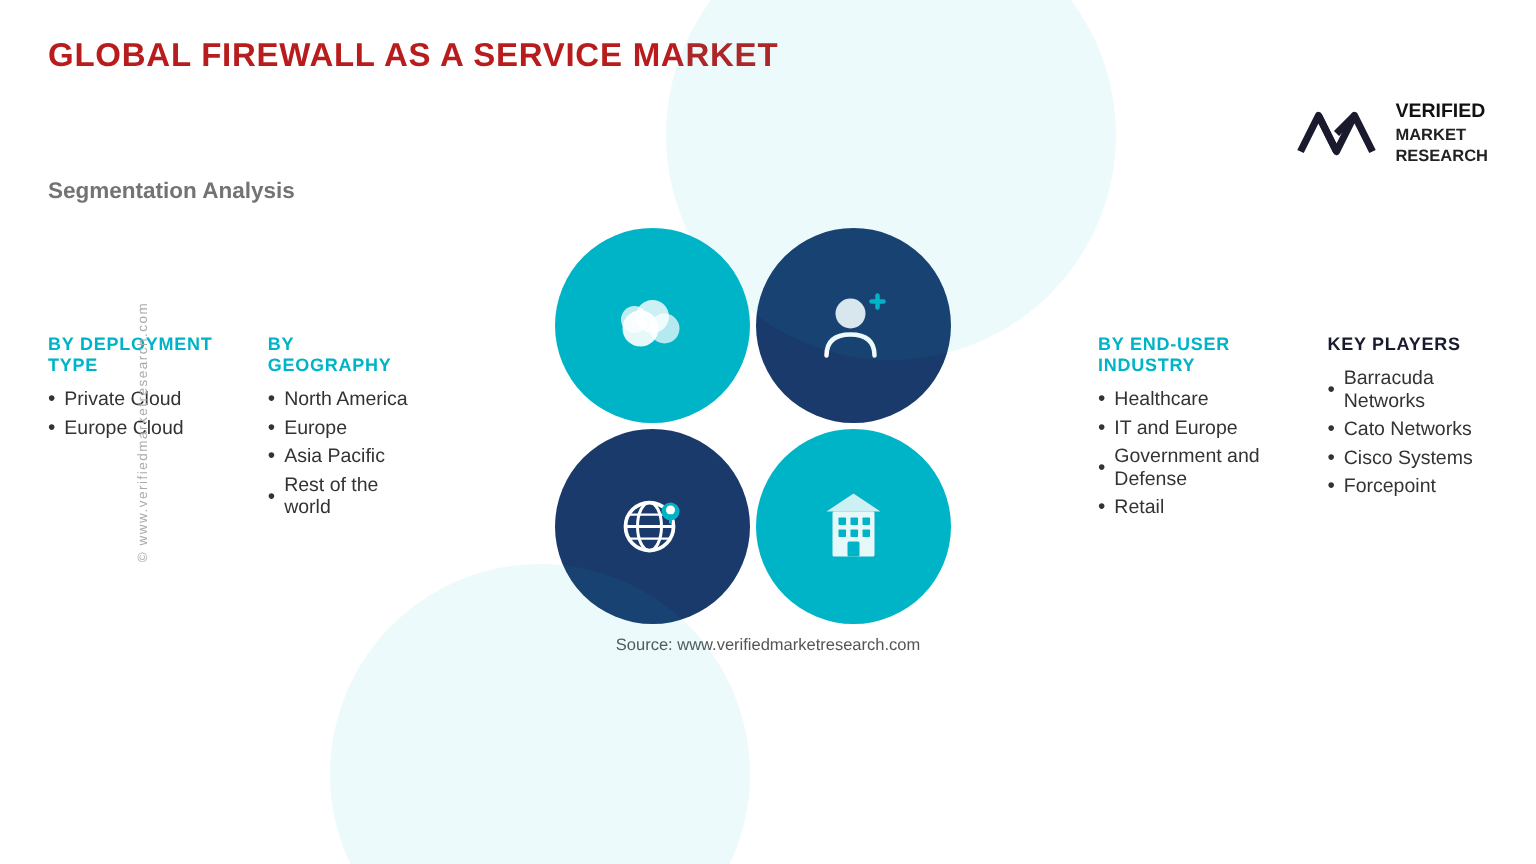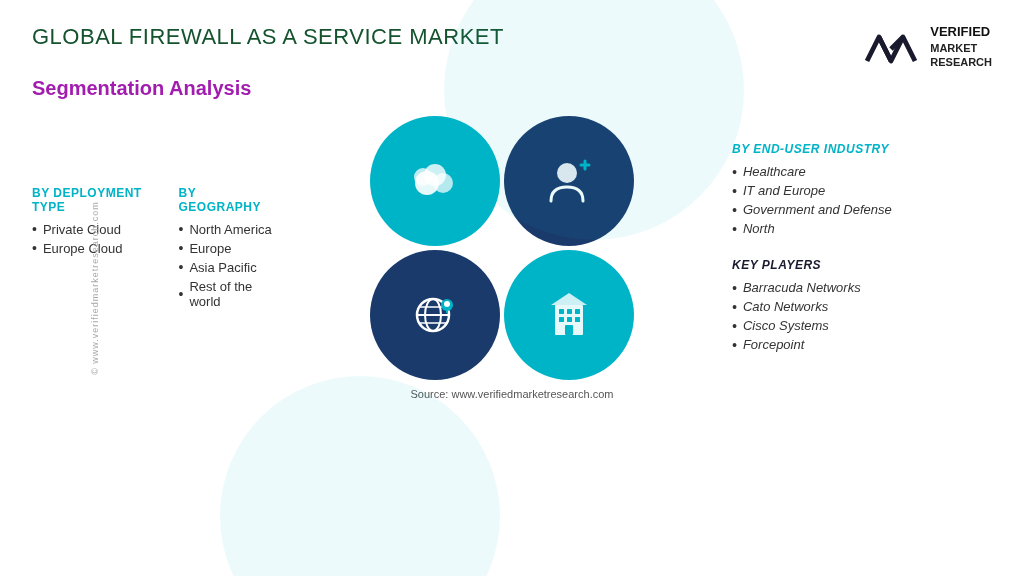--- a/index.html
+++ b/index.html
@@ -38,54 +38,55 @@
     
     .header {
       display: flex;
       justify-content: space-between;
       align-items: flex-start;
       margin-bottom: 8px;
     }
 
     .main-title {
       font-size: 22px;
-      font-weight: 400;
-      color: #14532d;
+      font-weight: 700;
+      color: #b91c1c;
       letter-spacing: 0.5px;
       text-transform: uppercase;
     }
 
     
     .logo {
       display: flex;
-      align-items: flex-end;
+      align-items: center;
       gap: 11px;
+      margin-top: 42px;
     }
     .logo-icon {
       width: 56px;
       height: 40px;
     }
     .logo-text {
       display: flex;
       flex-direction: column;
       font-size: 11px;
       font-weight: 700;
       color: #222;
       line-height: 1.3;
     }
     .logo-text .verified {
       font-size: 13px;
       font-weight: 900;
       color: #111;
     }
 
     .subtitle {
-      font-size: 20px;
+      font-size: 15px;
       font-weight: 700;
-      color: #a21caf;
+      color: #737373;
       margin-bottom: 16px;
     }
 
     
     .content {
       display: flex;
       gap: 0;
       align-items: center;
       justify-content: space-between;
     }
@@ -95,23 +96,22 @@
       width: 240px;
       display: flex;
       flex-direction: row;
       gap: 20px;
     }
 
     
     .right-panel {
       width: 260px;
       display: flex;
-      flex-direction: column;
+      flex-direction: row;
       gap: 20px;
-      font-style: italic;
     }
 
     .section-title {
       font-size: 12px;
       font-weight: 900;
       color: #00b4c8;
       text-transform: uppercase;
       letter-spacing: 0.5px;
       margin-bottom: 6px;
     }
@@ -300,21 +300,21 @@
     </div>
 
     <div class="right-panel">
 
       <div>
         <div class="section-title">BY END-USER INDUSTRY</div>
         <ul class="list-items">
           <li>Healthcare</li>
           <li>IT and Europe</li>
           <li>Government and Defense</li>
-          <li>North</li>
+          <li>Retail</li>
         </ul>
       </div>
 
       <div>
         <div class="section-title dark">KEY PLAYERS</div>
         <ul class="list-items">
           <li>Barracuda Networks</li>
           <li>Cato Networks</li>
           <li>Cisco Systems</li>
           <li>Forcepoint</li>

